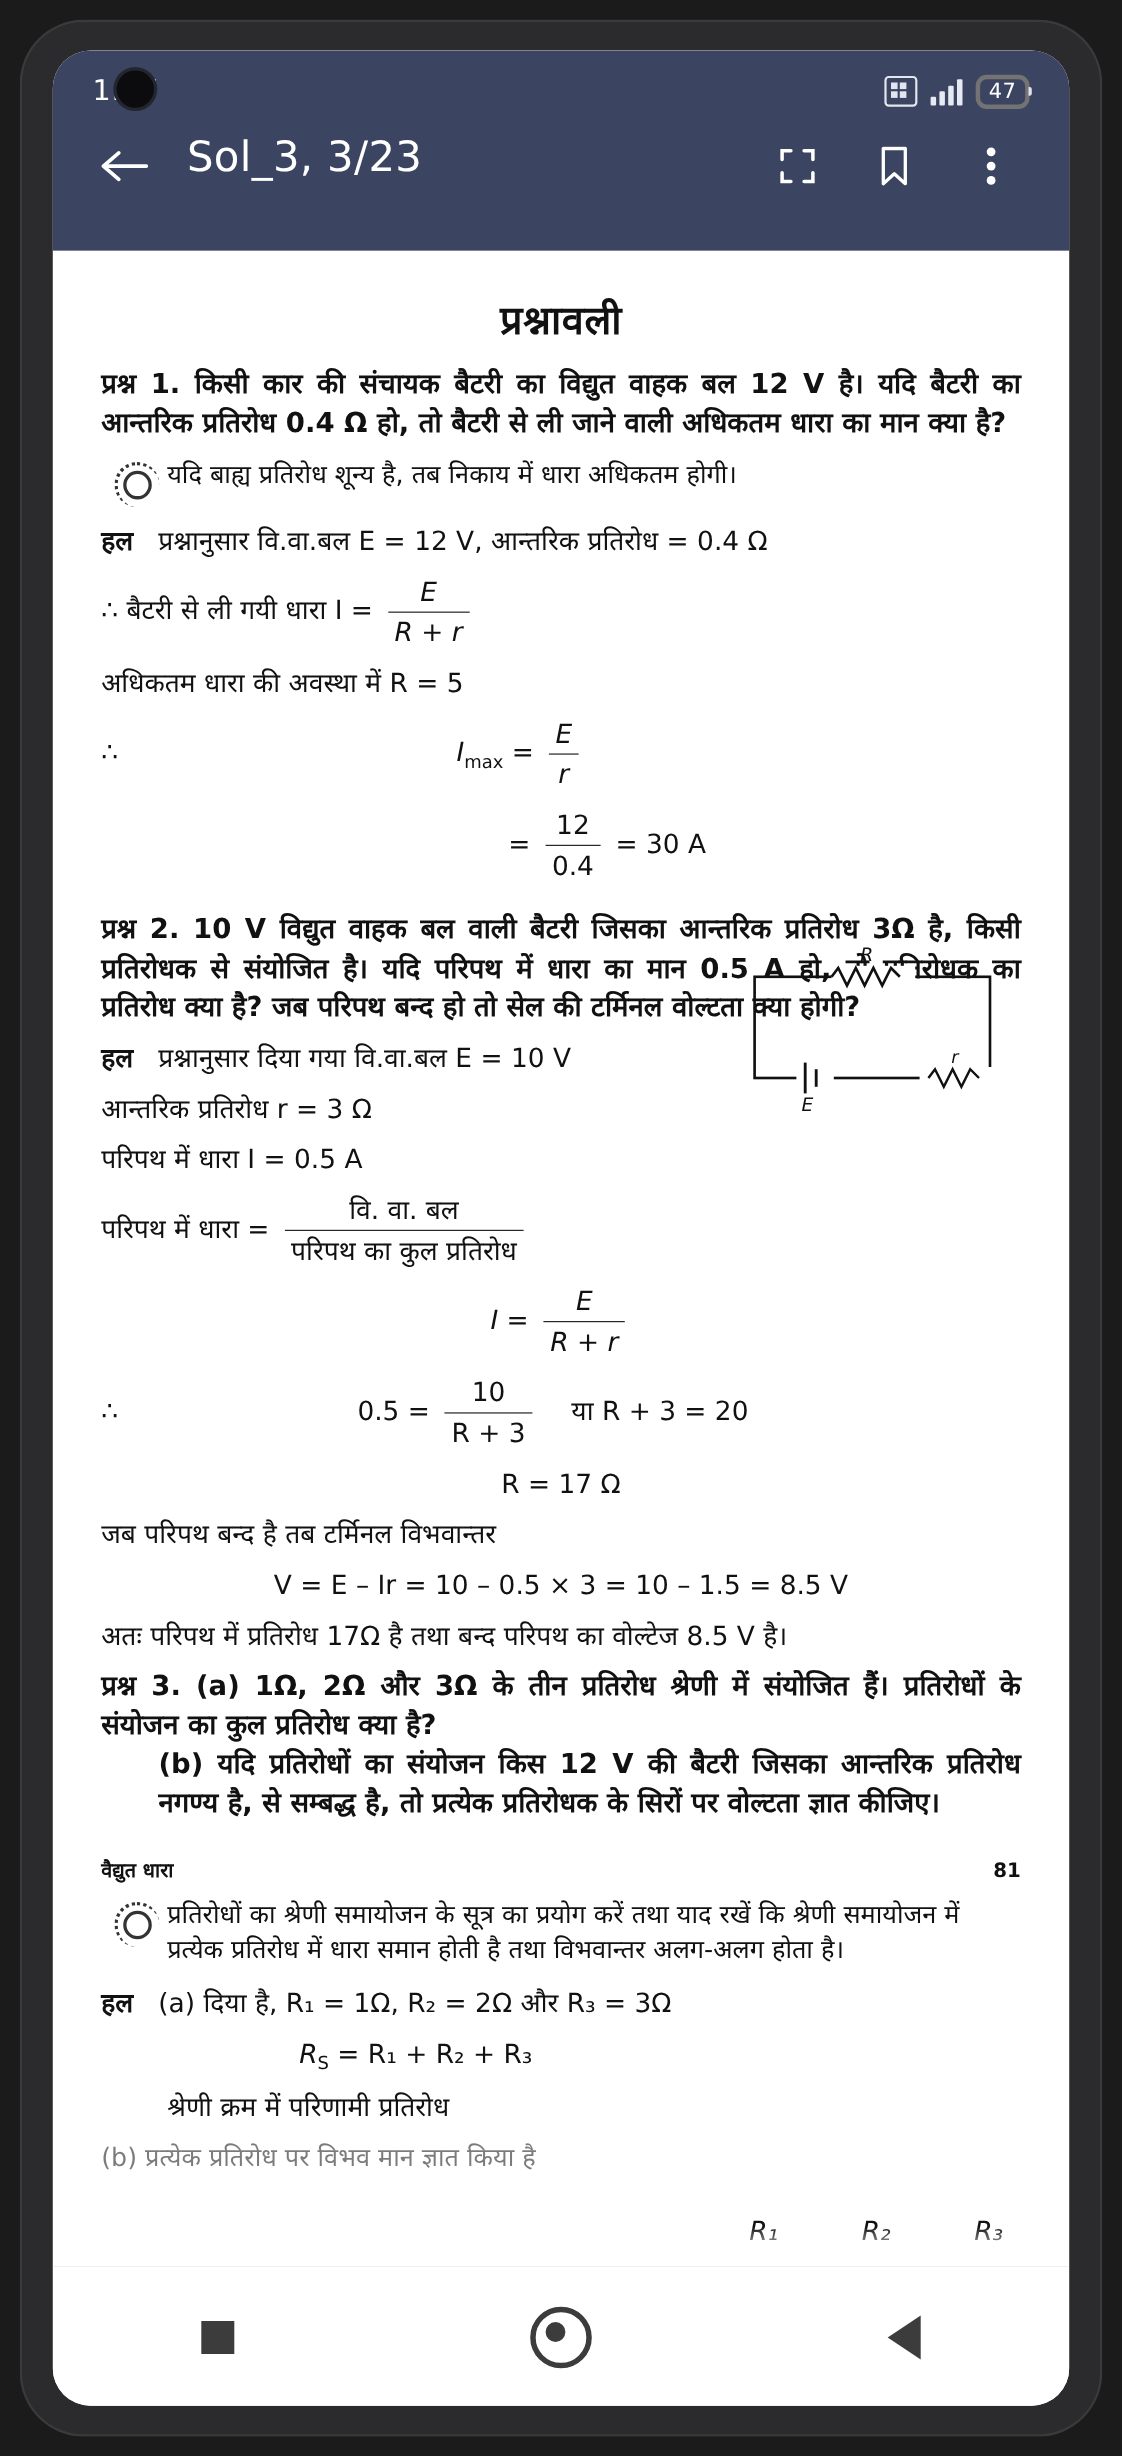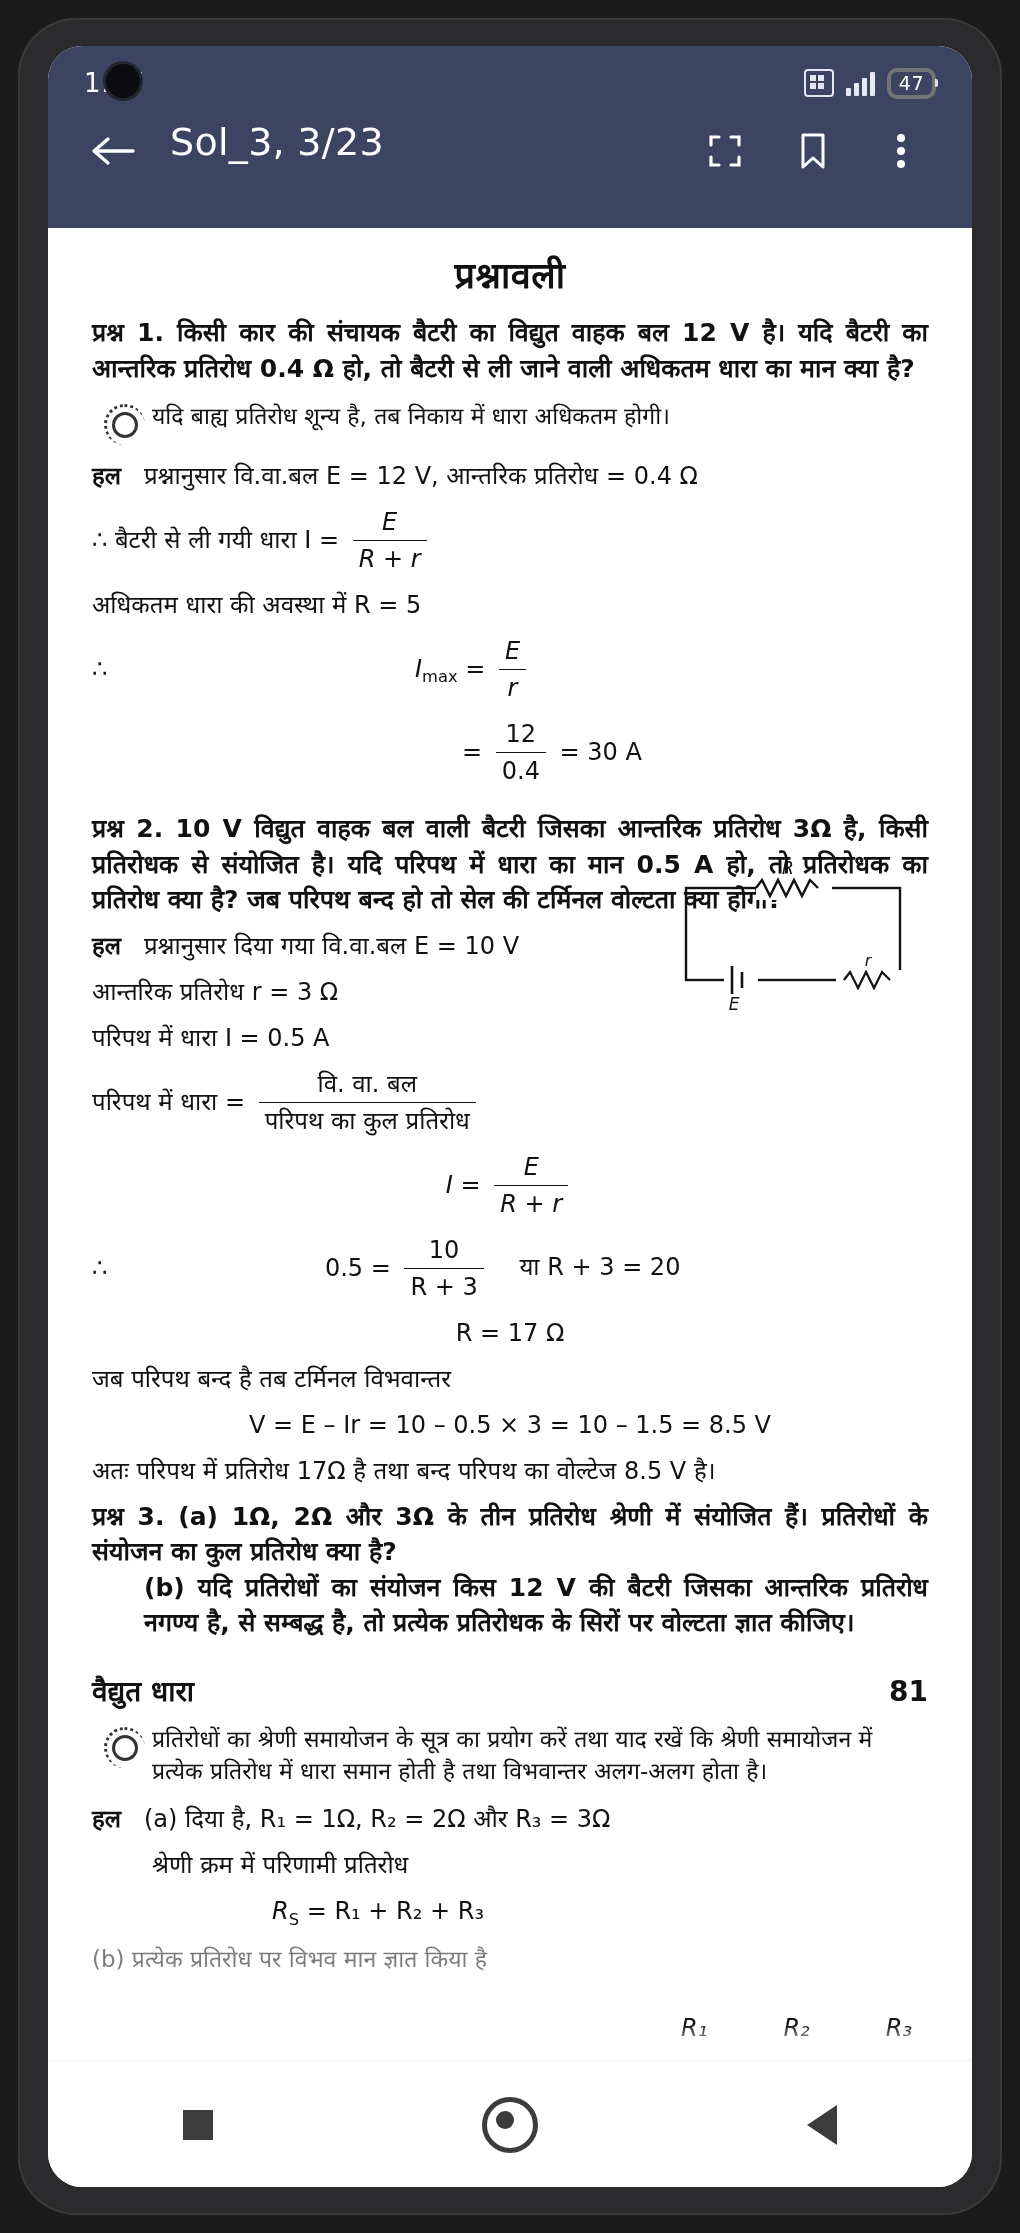--- a/index.html
+++ b/index.html
@@ -122,21 +122,21 @@
   }
   .back-arrow svg, .icon-btn svg { display:block; }
   .appbar-actions { display: flex; align-items: center; gap: 26px; margin-right: 6px; }
 
   
   .doc {
     position: relative;
     height: 1832px;
     background: #ffffff;
     overflow: hidden;
-    padding: 0 44px;
+    padding: 16px 44px;
     box-sizing: border-box;
     color: #111;
     font-family: "DejaVu Sans", sans-serif;
   }
   .doc-title {
     text-align: center;
     font-size: 36px;
     font-weight: bold;
     margin: 22px 0 16px 0;
     letter-spacing: 0.5px;
@@ -204,21 +204,21 @@
     top: 632px;
     width: 260px;
     height: 150px;
   }
   .circuit svg { display: block; }
   .page-footer {
     display: flex;
     justify-content: space-between;
     align-items: baseline;
     font-weight: bold;
-    font-size: 28px;
+    font-size: 18px;
     margin-top: 26px;
     padding-top: 4px;
   }
   .res-labels {
     position: absolute;
     right: 60px;
     bottom: 18px;
     display: flex;
     gap: 76px;
     font-size: 24px;
@@ -436,25 +436,25 @@
 
       <div class="q-block">
         <div class="tip">
           <span class="bulb"></span>
           <span>प्रतिरोधों का श्रेणी समायोजन के सूत्र का प्रयोग करें तथा याद रखें कि श्रेणी समायोजन में प्रत्येक प्रतिरोध में धारा समान होती है तथा विभवान्तर अलग-अलग होता है।</span>
         </div>
         <div class="sol-line">
           <b>हल</b>
           &nbsp;&nbsp;<span>(a) दिया है, R₁ = 1Ω, R₂ = 2Ω और R₃ = 3Ω</span>
         </div>
-        <div class="sol-line indent1">श्रेणी क्रम में परिणामी प्रतिरोध</div>
         <div class="sol-line indent2">
           <span class="ital">R</span><span class="sub">S</span>
           <span>= R₁ + R₂ + R₃</span>
         </div>
+        <div class="sol-line indent1">श्रेणी क्रम में परिणामी प्रतिरोध</div>
         <div class="cut-line">(b) प्रत्येक प्रतिरोध पर विभव मान ज्ञात किया है</div>
       </div>
 
       <div class="res-labels">
         <span>R₁</span>
         <span>R₂</span>
         <span>R₃</span>
       </div>
 
       <div class="fade-bottom"></div>

